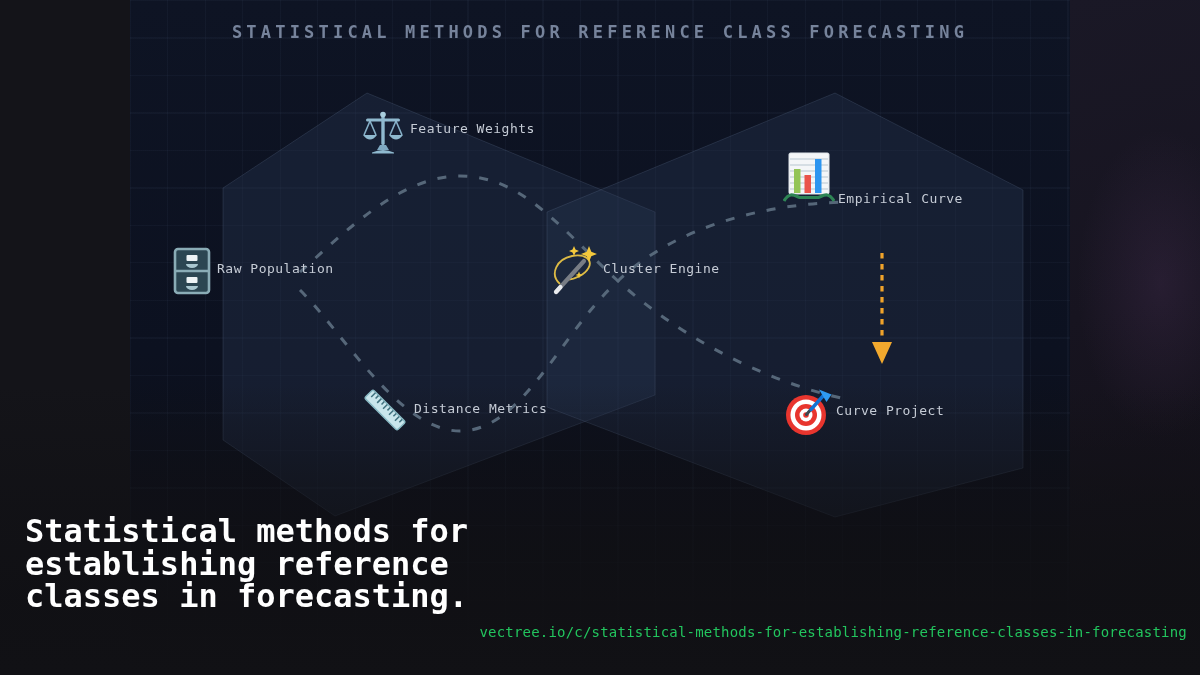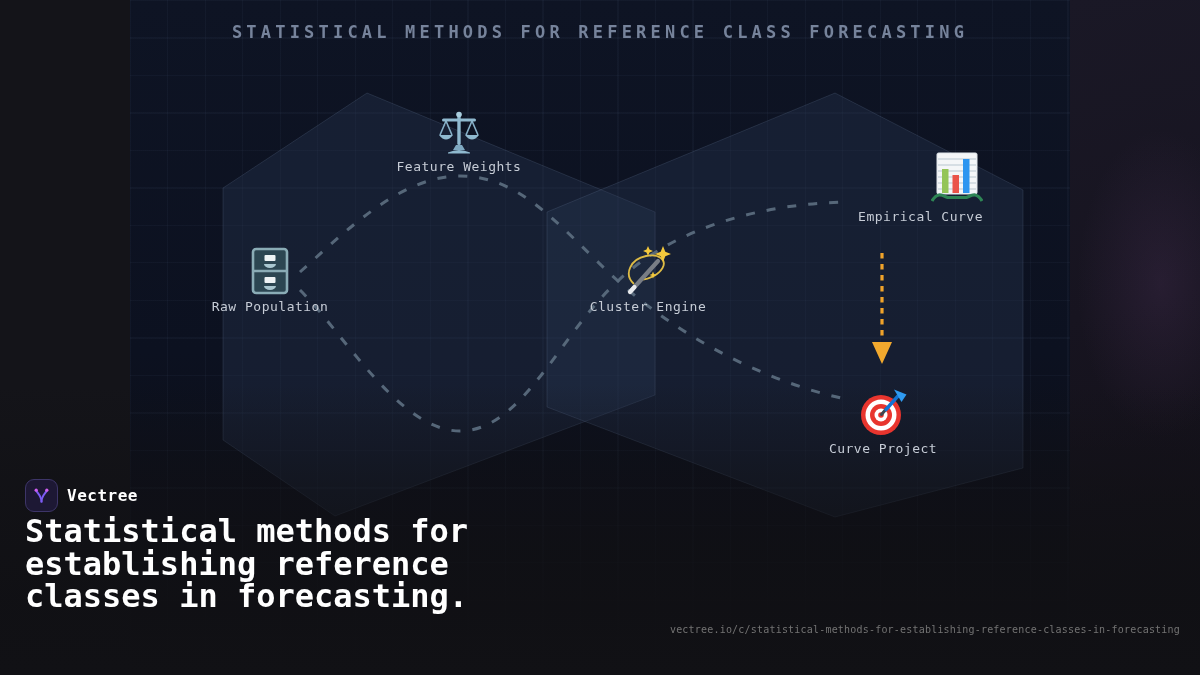--- a/index.html
+++ b/index.html
@@ -24,43 +24,43 @@
   }
   .hex-layer,.link-layer{position:absolute;left:0;top:0;width:1200px;height:675px;pointer-events:none;}
   .fade{
     position:absolute;left:0;top:0;width:1200px;height:675px;pointer-events:none;
     background:linear-gradient(180deg, rgba(16,16,20,0) 57%, rgba(16,16,20,0.55) 73%, rgba(16,16,20,0.92) 89%, #111115 100%);
   }
   .page-title{
     position:absolute;left:130px;top:22px;width:940px;text-align:center;
     font-size:17px;font-weight:bold;letter-spacing:4.2px;color:#76839b;white-space:nowrap;
   }
-  .node{position:absolute;width:200px;display:flex;flex-direction:column;align-items:center;gap:3px;}
+  .node{position:absolute;width:200px;display:flex;flex-direction:row;align-items:center;gap:3px;}
   .node .icn{height:56px;display:flex;align-items:flex-end;justify-content:center;}
   .node .lbl{font-size:13px;letter-spacing:0.5px;color:#c6ccd6;white-space:nowrap;}
   #node-feature-weights{left:359px;top:100px;}
-  #node-raw-population{left:170px;top:240px;justify-content:flex-end;}
+  #node-raw-population{left:170px;top:240px;}
   #node-distance-metrics{left:359px;top:380px;}
   #node-cluster-engine{left:548px;top:240px;text-align:right;}
   #node-empirical-curve{left:783px;top:150px;align-items:flex-end;}
   #node-target-project{left:783px;top:382px;}
   .brand{position:absolute;left:25px;top:479px;display:flex;align-items:center;gap:9px;}
   .brand .logo{
     width:33px;height:33px;border-radius:9px;background:#1d1834;
     border:1.5px solid #3d3568;box-sizing:border-box;
     display:flex;align-items:center;justify-content:center;
   }
   .brand .bname{font-size:16px;font-weight:bold;color:#ffffff;letter-spacing:0.5px;}
   .headline{
     position:absolute;left:25px;top:515px;width:478px;
     font-size:32px;line-height:32.5px;font-weight:bold;color:#ffffff;
   }
   .url{
-    position:absolute;right:20px;top:624px;
-    font-size:10px;color:#737373;letter-spacing:0.2px;white-space:nowrap;
+    position:absolute;right:13px;top:624px;
+    font-size:14px;color:#22c55e;letter-spacing:0.2px;white-space:nowrap;
   }
 </style>
 </head>
 <body>
 
 <div id="stage">
 
   <div class="panel"></div>
   <div class="right-strip"></div>
 
@@ -103,20 +103,40 @@
         <line x1="5" y1="25" x2="39" y2="25" stroke="#8aacb6" stroke-width="2.6"></line>
         <rect x="16.5" y="9" width="11" height="6" rx="1" fill="#eef3f5"></rect>
         <path d="M16,18 a6,4 0 0 0 12,0 z" fill="#a9c7d0"></path>
         <rect x="16.5" y="31" width="11" height="6" rx="1" fill="#eef3f5"></rect>
         <path d="M16,40 a6,4 0 0 0 12,0 z" fill="#a9c7d0"></path>
       </svg>
     </div>
     <span class="lbl">Raw Population</span>
   </div>
 
+  <div class="node" id="node-distance-metrics">
+    <div class="icn">
+      <svg width="52" height="52" viewBox="0 0 52 52">
+        <g transform="rotate(45 26 26)">
+          <rect x="3" y="20" width="46" height="12" rx="2" fill="#c9e6ec" stroke="#88b9c4" stroke-width="1.5"></rect>
+          <line x1="7" y1="20.5" x2="7" y2="26.5" stroke="#3f717e" stroke-width="1.5"></line>
+          <line x1="11.2" y1="20.5" x2="11.2" y2="24.5" stroke="#3f717e" stroke-width="1.5"></line>
+          <line x1="15.4" y1="20.5" x2="15.4" y2="26.5" stroke="#3f717e" stroke-width="1.5"></line>
+          <line x1="19.6" y1="20.5" x2="19.6" y2="24.5" stroke="#3f717e" stroke-width="1.5"></line>
+          <line x1="23.8" y1="20.5" x2="23.8" y2="26.5" stroke="#3f717e" stroke-width="1.5"></line>
+          <line x1="28" y1="20.5" x2="28" y2="24.5" stroke="#3f717e" stroke-width="1.5"></line>
+          <line x1="32.2" y1="20.5" x2="32.2" y2="26.5" stroke="#3f717e" stroke-width="1.5"></line>
+          <line x1="36.4" y1="20.5" x2="36.4" y2="24.5" stroke="#3f717e" stroke-width="1.5"></line>
+          <line x1="40.6" y1="20.5" x2="40.6" y2="26.5" stroke="#3f717e" stroke-width="1.5"></line>
+          <line x1="44.8" y1="20.5" x2="44.8" y2="24.5" stroke="#3f717e" stroke-width="1.5"></line>
+        </g>
+      </svg>
+    </div>
+    <span class="lbl">Distance Metrics</span>
+  </div>
 
   <div class="node" id="node-cluster-engine">
     <div class="icn">
       <svg width="52" height="52" viewBox="0 0 52 52">
         <path d="M12,40 C1,30 9,15 24,12 C37,9.5 45,16 40.5,24 C37,30 28,35.5 19,35.5" fill="none" stroke="#ddbb45" stroke-width="1.8"></path>
         <line x1="8" y1="48" x2="36" y2="17" stroke="#787d85" stroke-width="4.2" stroke-linecap="round"></line>
         <line x1="8" y1="48" x2="12.5" y2="43" stroke="#e9ebee" stroke-width="4.2" stroke-linecap="round"></line>
         <path d="M41,2 L43.3,7.7 L49,10 L43.3,12.3 L41,18 L38.7,12.3 L33,10 L38.7,7.7 Z" fill="#f3c83c"></path>
         <path d="M26,2 L27.5,5.5 L31,7 L27.5,8.5 L26,12 L24.5,8.5 L21,7 L24.5,5.5 Z" fill="#f3c83c"></path>
         <path d="M31,27.5 L32,30 L34.5,31 L32,32 L31,34.5 L30,32 L27.5,31 L30,30 Z" fill="#f3c83c"></path>
@@ -153,29 +173,18 @@
         <circle cx="23" cy="27" r="6.5" fill="#ffffff"></circle>
         <circle cx="23" cy="27" r="2.8" fill="#e8352e"></circle>
         <line x1="29" y1="20" x2="23.5" y2="26.5" stroke="#3d4750" stroke-width="3" stroke-linecap="round"></line>
         <line x1="40" y1="8" x2="28" y2="21.5" stroke="#1273d4" stroke-width="3.4" stroke-linecap="round"></line>
         <path d="M36,1.5 L48.5,6.5 L43.5,14 Z" fill="#2f9bf2"></path>
       </svg>
     </div>
     <span class="lbl">Curve Project</span>
   </div>
 
-  <div class="brand">
-    <div class="logo">
-      <svg width="27" height="27" viewBox="0 0 33 33">
-        <path d="M16.5,24 C16.5,18.5 13.5,15.5 10.5,11.5" fill="none" stroke="#7d5cf5" stroke-width="2.4" stroke-linecap="round"></path>
-        <path d="M16.5,24 C16.5,18.5 19.5,15.5 22.5,11.5" fill="none" stroke="#7d5cf5" stroke-width="2.4" stroke-linecap="round"></path>
-        <circle cx="10" cy="10" r="2" fill="#cf5df0"></circle>
-        <circle cx="23" cy="10" r="2" fill="#cf5df0"></circle>
-      </svg>
-    </div>
-    <span class="bname">Vectree</span>
-  </div>
 
   <div class="headline">Statistical methods for establishing reference classes in forecasting.</div>
 
   <div class="url">vectree.io/c/statistical-methods-for-establishing-reference-classes-in-forecasting</div>
 
 </div>
 
 </body></html>

